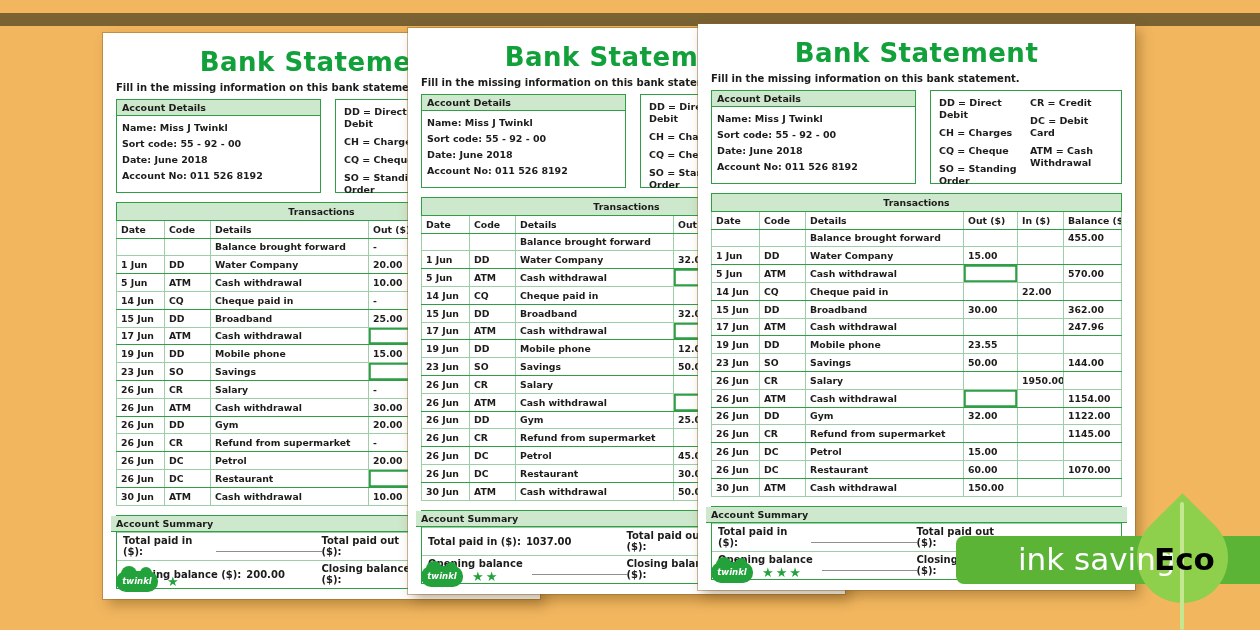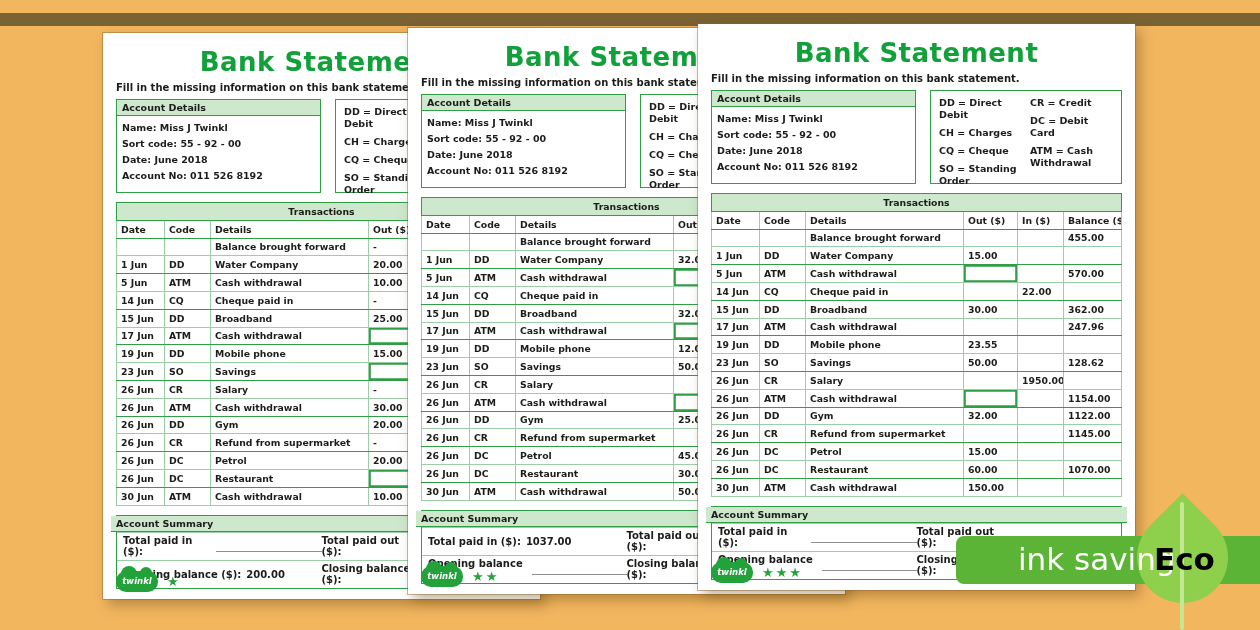--- a/index.html
+++ b/index.html
@@ -598,21 +598,21 @@
           <td>23.55</td>
           <td></td>
           <td></td>
         </tr>
         <tr class="thick">
           <td>23 Jun</td>
           <td>SO</td>
           <td>Savings</td>
           <td>50.00</td>
           <td></td>
-          <td>128.62</td>
+          <td>144.00</td>
         </tr>
         <tr>
           <td>26 Jun</td>
           <td>CR</td>
           <td>Salary</td>
           <td></td>
           <td>1950.00</td>
           <td></td>
         </tr>
         <tr class="thick">

